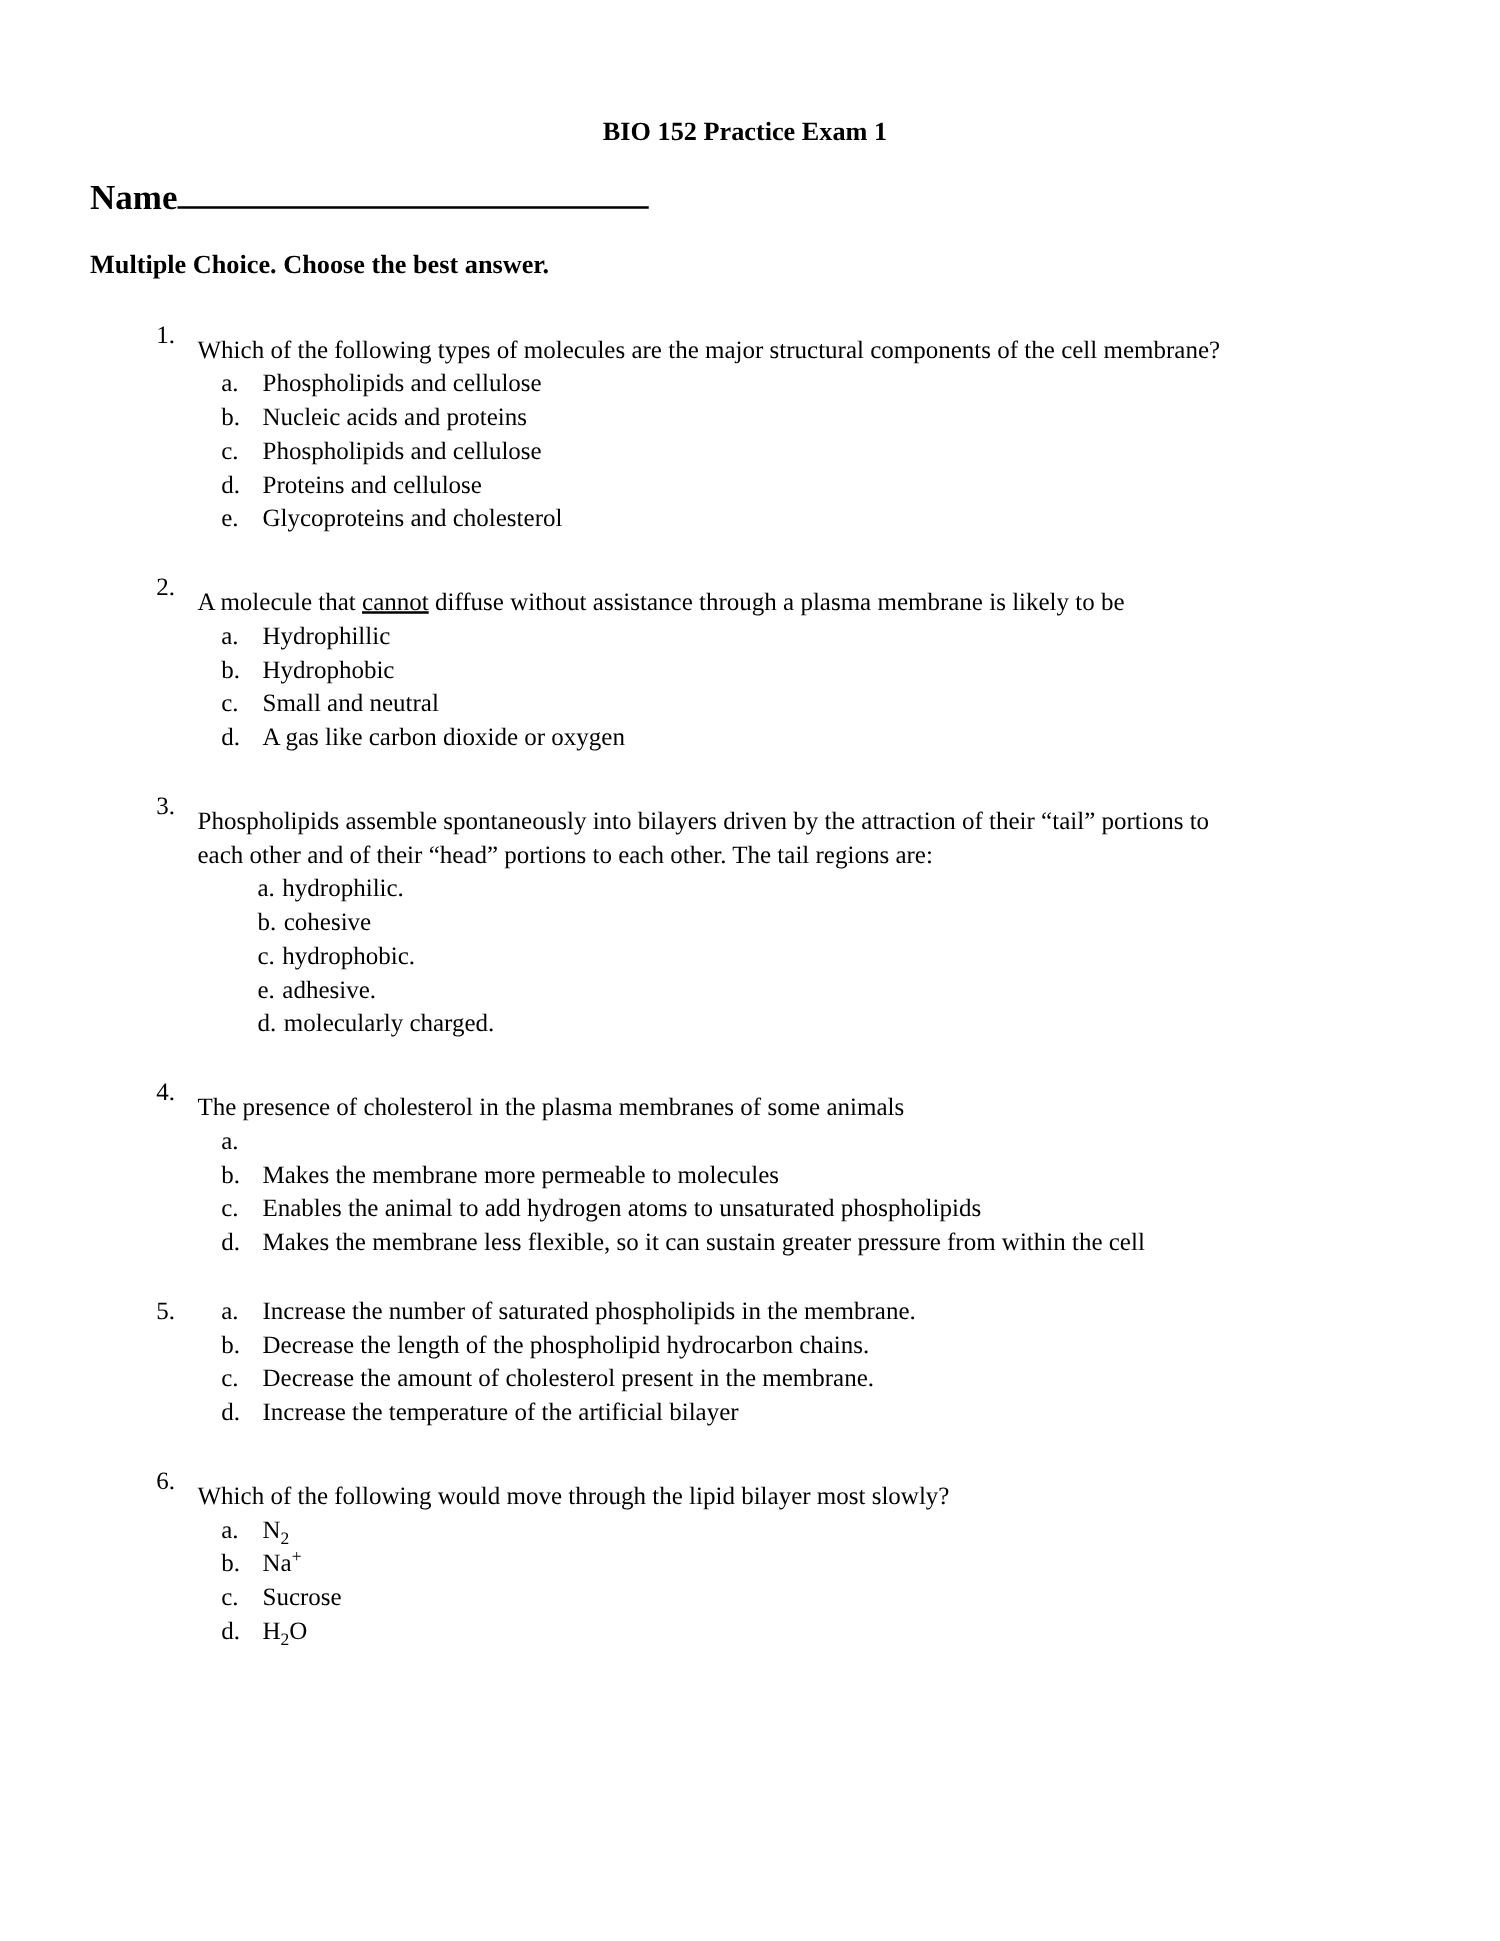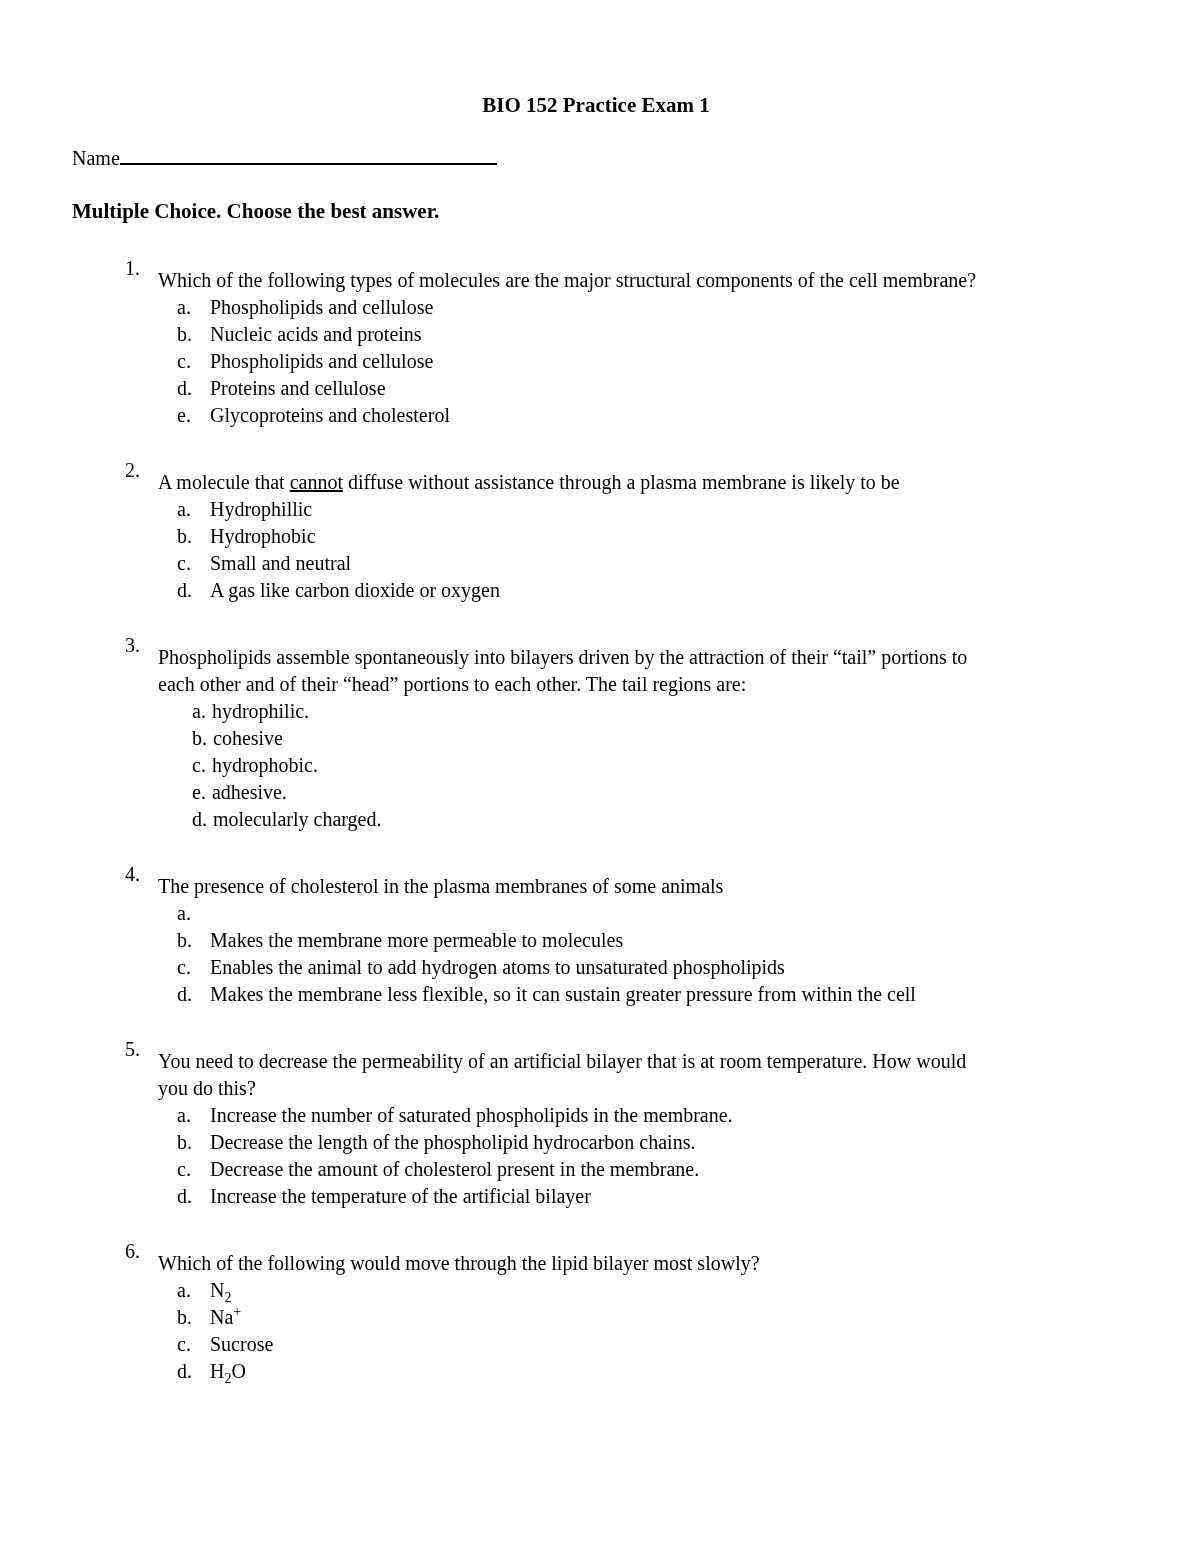--- a/index.html
+++ b/index.html
@@ -22,23 +22,24 @@
   }
   .doc-title {
     margin: 0;
     text-align: center;
     font-size: 21px;
     font-weight: bold;
     line-height: 27px;
   }
   .name-row {
     margin-top: 26px;
-    font-size: 20px;
+    font-size: 28px;
     line-height: 27px;
     white-space: nowrap;
+    font-weight: bold;
   }
   .name-line {
     display: inline-block;
     width: 377px;
     height: 18px;
     border-bottom: 2px solid #000;
     vertical-align: baseline;
   }
   .section-heading {
     margin: 26px 0 0 0;
@@ -75,21 +76,21 @@
   }
   .option.tabbed {
     display: flex;
     margin-left: 19px;
   }
   .option.tabbed .opt-letter {
     flex: none;
     width: 33px;
   }
   .option.inline {
-    margin-left: 34px;
+    margin-left: 48px;
     font-family: Liberation Serif, serif;
   }
   .option.inline .opt-letter {
     margin-right: 6px;
   }
   sub, sup {
     font-size: 70%;
     line-height: 0;
   }
 </style>
@@ -189,22 +190,20 @@
             <div class="option tabbed">
               <span class="opt-letter">d.</span>
               <span class="opt-text"><span>Makes the membrane less flexible, so it can sustain greater pressure from within the cell</span></span>
             </div>
           </div>
         </div>
       </div>
       <div class="question">
         <span class="qnum">5.</span>
         <div class="qbody">
-          <div class="qtext"><span>You need to decrease the permeability of an artificial bilayer that is at room temperature. How would
-you do this?</span></div>
           <div>
             <div class="option tabbed">
               <span class="opt-letter">a.</span>
               <span class="opt-text"><span>Increase the number of saturated phospholipids in the membrane.</span></span>
             </div>
             <div class="option tabbed">
               <span class="opt-letter">b.</span>
               <span class="opt-text"><span>Decrease the length of the phospholipid hydrocarbon chains.</span></span>
             </div>
             <div class="option tabbed">

